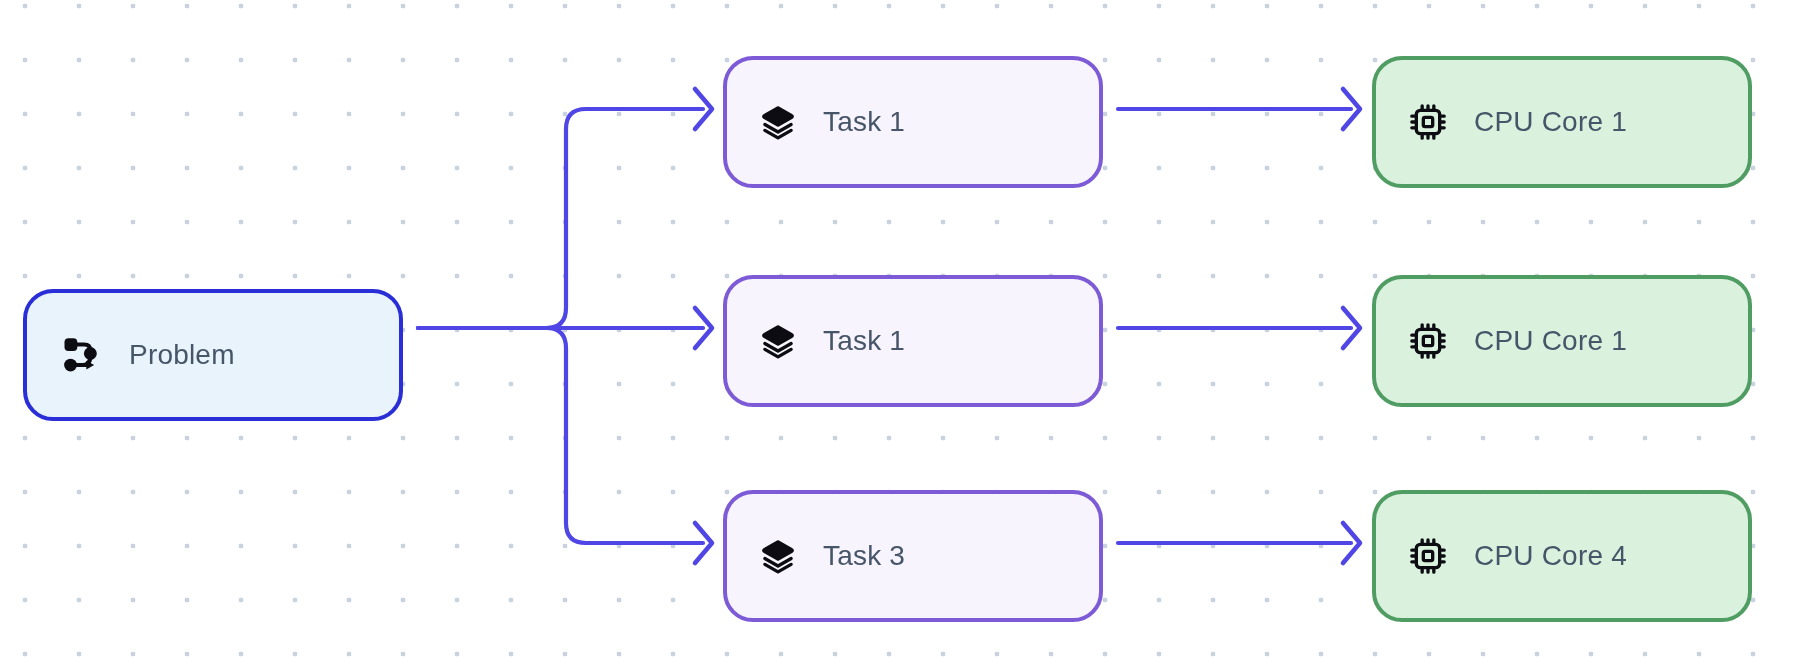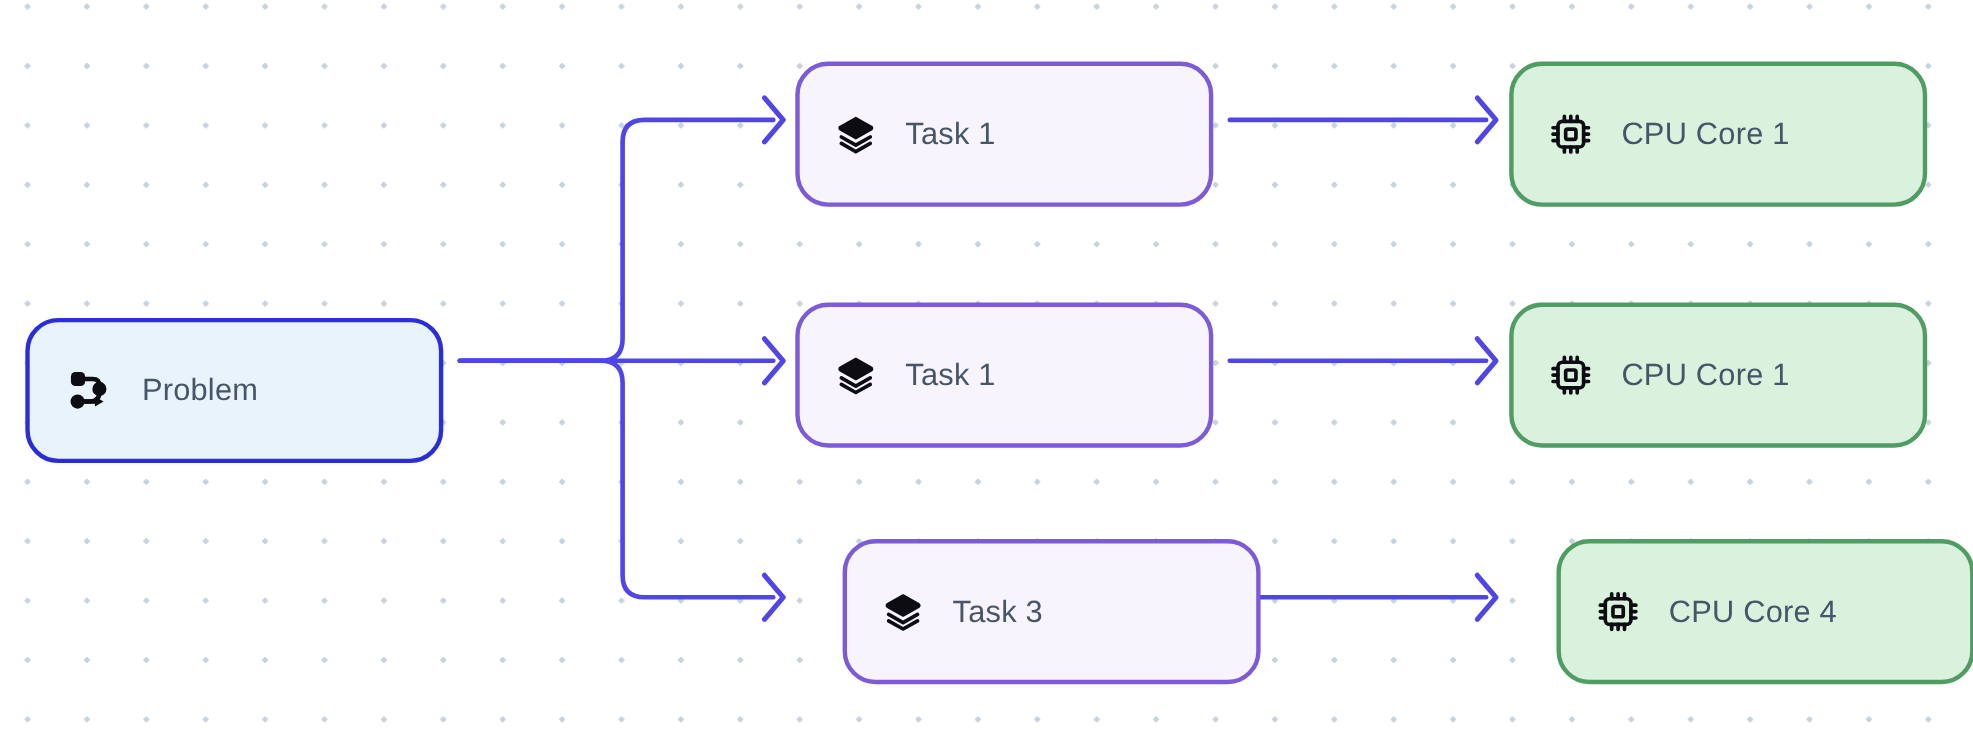--- a/index.html
+++ b/index.html
@@ -68,21 +68,21 @@
     background: #f8f4fd;
     border: 4.5px solid #7d5bd6;
   }
   .node-cpu {
     left: 1372px;
     background: #d9f1dd;
     border: 4.5px solid #4f9d62;
   }
   .row-1 { top: 56px; }
   .row-2 { top: 275px; }
-  .row-3 { top: 490px; margin-left: 43px; }
+  .row-3 { top: 490px; }
 </style>
 </head>
 <body>
 
 <div class="canvas">
 
   <svg class="edge-layer" viewBox="0 0 1794 666" xmlns="http://www.w3.org/2000/svg">
 
     <g>
       <path class="edge-path" d="M418 328 H546 Q566 328 566 308 V129 Q566 109 586 109 H703"></path>

